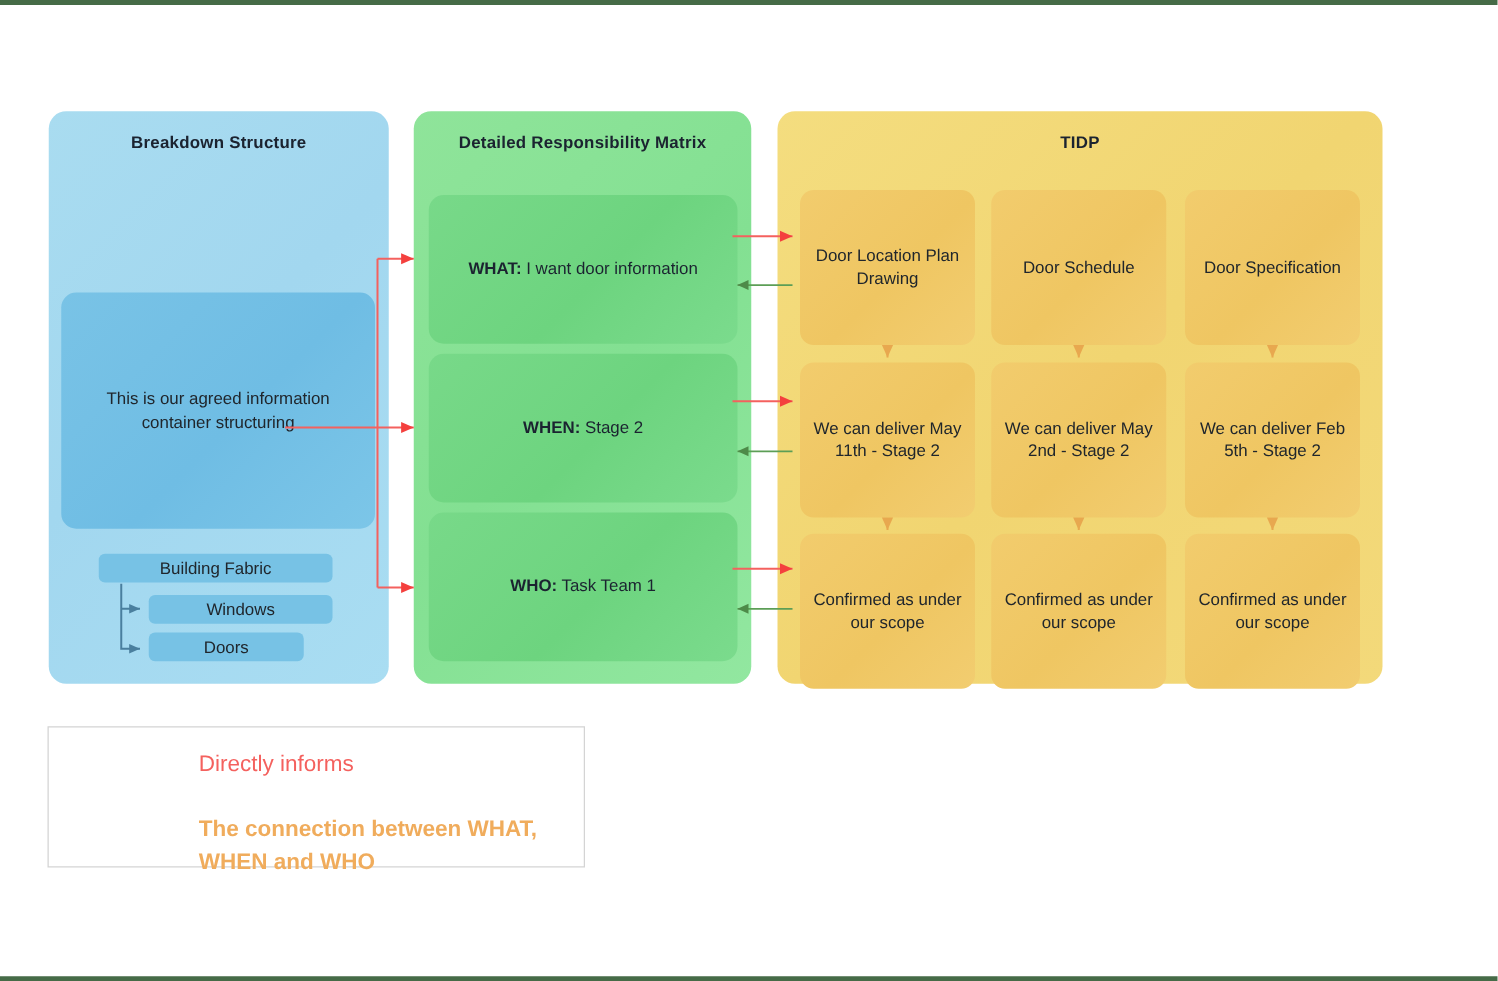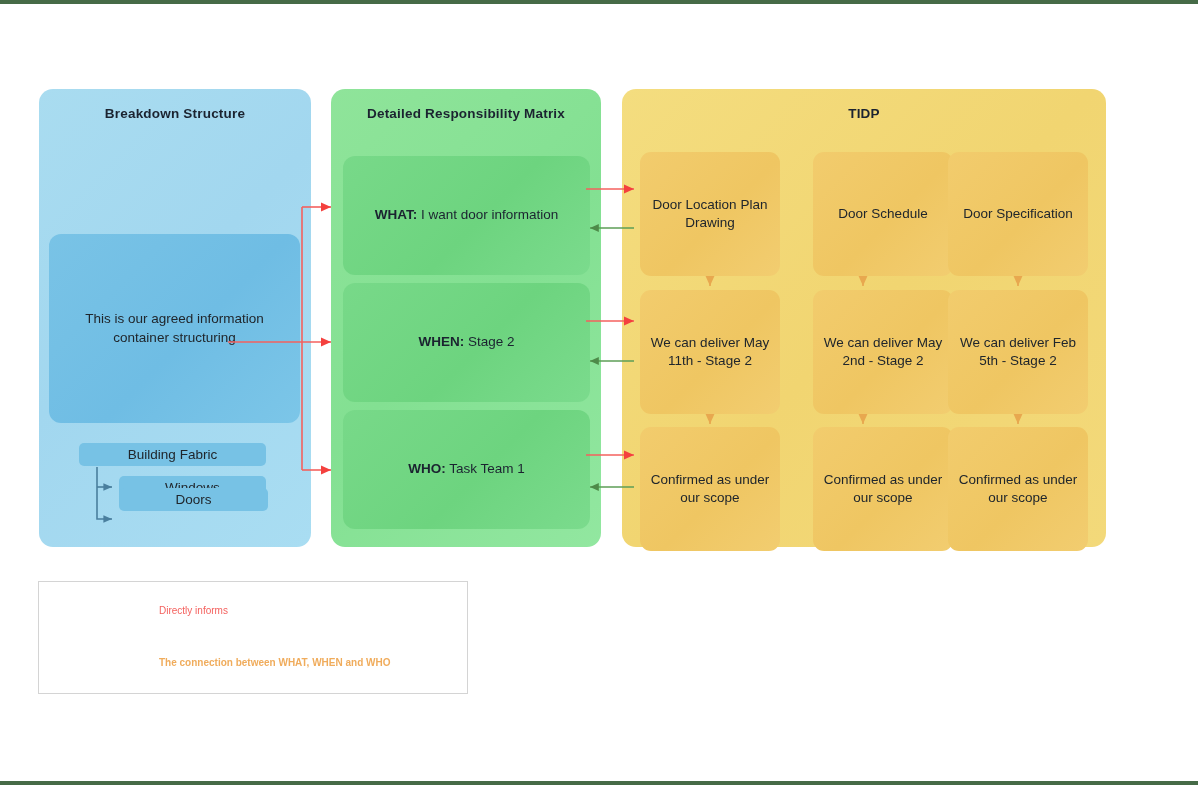--- a/index.html
+++ b/index.html
@@ -47,21 +47,21 @@
   #agreed-box span{font-size:13.5px;color:#20262c;line-height:1.35;}
 
   .tree-node{
     position:absolute;height:23px;border-radius:5px;
     background:#77c2e5;
     display:flex;align-items:center;justify-content:center;
     font-size:13.5px;color:#20262c;
   }
   #node-fabric{left:79px;top:443px;width:187px;}
   #node-windows{left:119px;top:476px;width:147px;}
-  #node-doors{left:119px;top:488px;width:149px;}
+  #node-doors{left:119px;top:506px;width:124px;}
 
   
   .matrix-cell{
     position:absolute;left:343px;width:247px;height:119px;
     background:linear-gradient(135deg,#78d989 0%,#6dd47f 55%,#7bdb8d 100%);
     border-radius:12px;
     display:flex;align-items:center;justify-content:center;
     text-align:center;padding:0 16px;box-sizing:border-box;
   }
   .matrix-cell .txt{font-size:13.5px;color:#1b2330;line-height:1.35;}
@@ -72,30 +72,30 @@
 
   
   .tidp-cell{
     position:absolute;width:140px;height:124px;
     background:linear-gradient(135deg,#f2cc6d 0%,#efc662 55%,#f2cd70 100%);
     border-radius:11px;
     display:flex;align-items:center;justify-content:center;
     text-align:center;padding:0 10px;box-sizing:border-box;
   }
   .tidp-cell span{font-size:13.5px;color:#20262c;line-height:1.35;}
-  .col0{left:640px;} .col1{left:793px;margin-left:20px;} .col2{left:948px;}
+  .col0{left:640px;} .col1{left:793px;} .col2{left:948px;}
   .row0{top:152px;} .row1{top:290px;} .row2{top:427px;}
 
   
   #legend{
     position:absolute;left:38px;top:581px;width:430px;height:113px;
     background:#ffffff;border:1px solid #d4d4d4;box-sizing:border-box;
   }
   .legend-row{position:absolute;left:0;width:100%;height:26px;}
-  .legend-label{position:absolute;left:120px;top:0;font-size:10px;line-height:26px;}
+  .legend-label{position:absolute;left:120px;top:0;font-size:18px;line-height:26px;}
   #lg0{top:16px;} #lg1{top:42px;} #lg2{top:68px;}
   .lg-red{color:#f4615e;}
   .lg-green{color:#5c9e56;}
   .lg-orange{color:#f0ac5c;font-weight:bold;}
 
   svg.overlay{position:absolute;left:0;top:0;width:1198px;height:785px;pointer-events:none;}
 </style>
 </head>
 <body>
 

